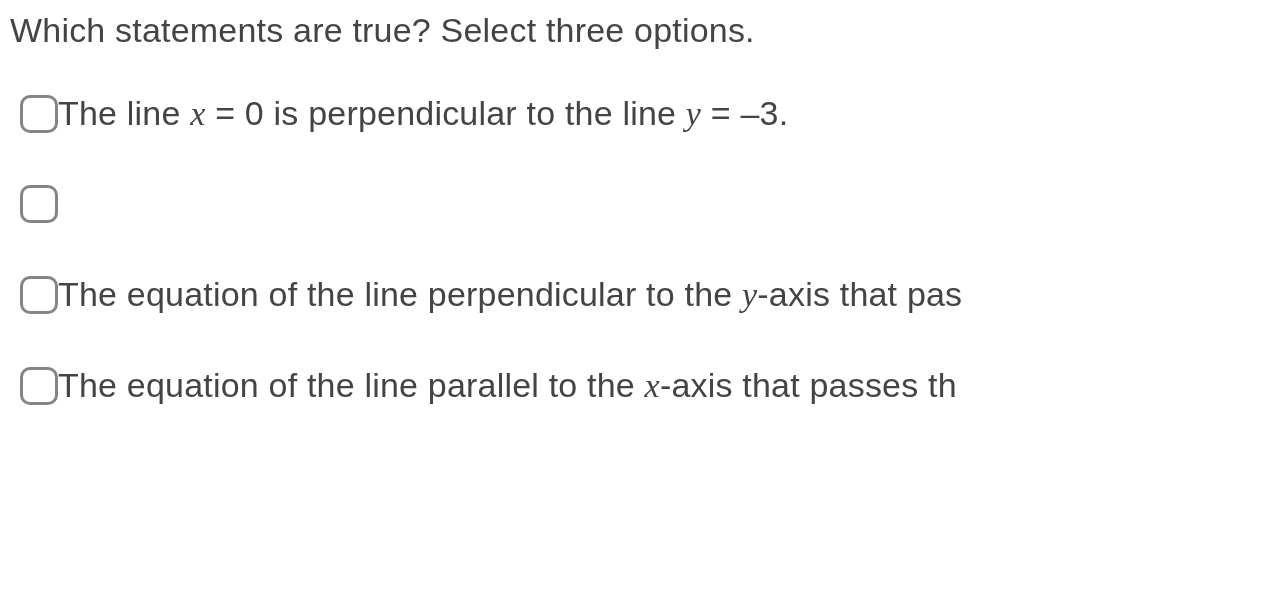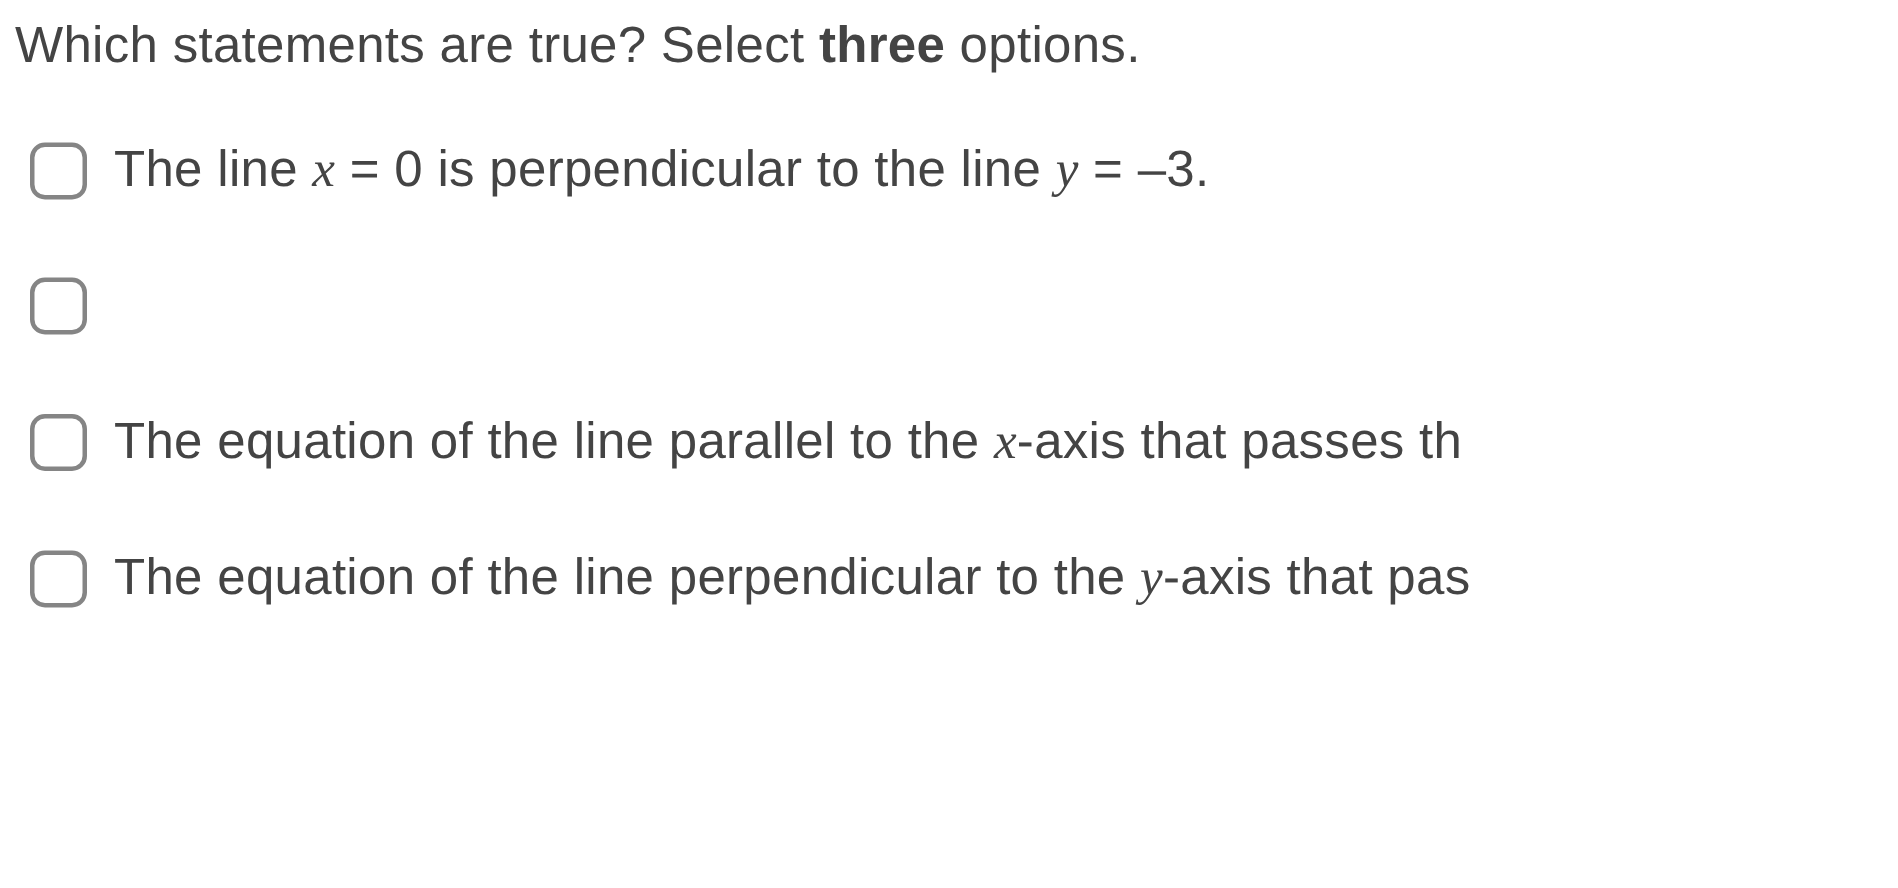--- a/index.html
+++ b/index.html
@@ -16,32 +16,32 @@
     padding: 8px 0 0 10px;
   }
   .question-prompt {
     font-size: 34px;
     color: #444444;
     line-height: 1.3;
     margin-bottom: 42px;
     letter-spacing: 0.2px;
   }
   .question-prompt b {
-    font-weight: 700;
+    font-weight: 400;
   }
   .options {
     display: flex;
     flex-direction: column;
     gap: 52px;
     padding-left: 10px;
   }
   .option-row {
     display: flex;
     align-items: flex-end;
-    gap: 18px;
+    gap: 0;
     white-space: nowrap;
   }
   .checkbox {
     width: 38px;
     height: 38px;
     border: 3px solid #858585;
     border-radius: 10px;
     flex-shrink: 0;
     background: #ffffff;
     cursor: pointer;
@@ -66,19 +66,19 @@
 <div class="options">
   <div class="option-row">
     <div class="checkbox"></div>
     <div class="option-text"><span>The line </span><span class="mi">x</span><span> = 0 is perpendicular to the line </span><span class="mi">y</span><span> = –3.</span></div>
   </div>
   <div class="option-row">
     <div class="checkbox"></div>
   </div>
   <div class="option-row">
     <div class="checkbox"></div>
-    <div class="option-text"><span>The equation of the line parallel to the </span><span class="mi">x</span><span>-axis that passes th</span></div>
+    <div class="option-text"><span>The equation of the line perpendicular to the </span><span class="mi">y</span><span>-axis that pas</span></div>
   </div>
   <div class="option-row">
     <div class="checkbox"></div>
-    <div class="option-text"><span>The equation of the line perpendicular to the </span><span class="mi">y</span><span>-axis that pas</span></div>
+    <div class="option-text"><span>The equation of the line parallel to the </span><span class="mi">x</span><span>-axis that passes th</span></div>
   </div>
 </div>
 
 </body></html>

